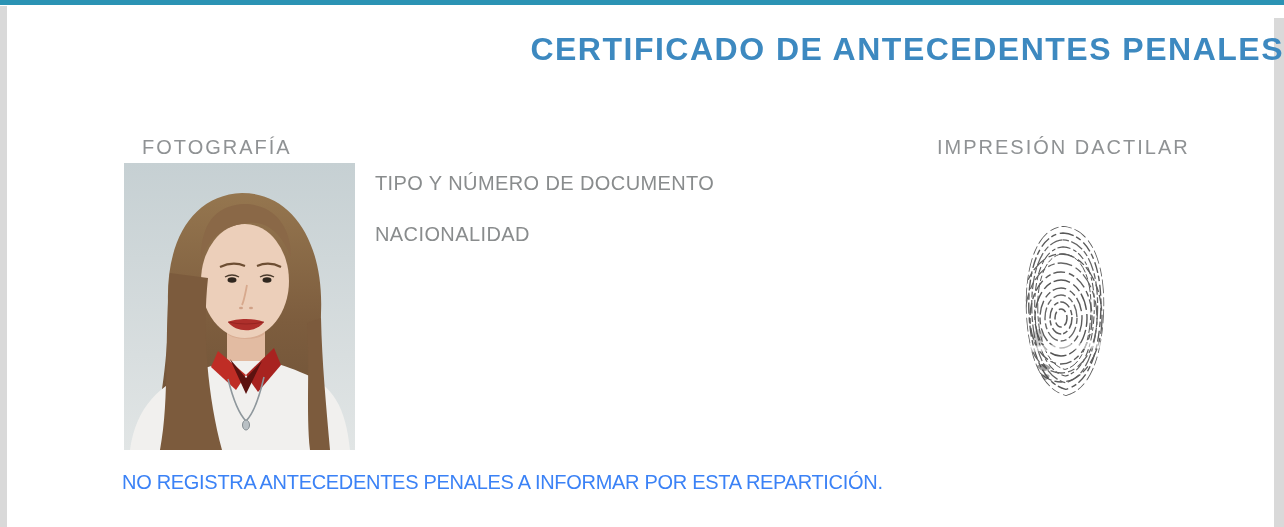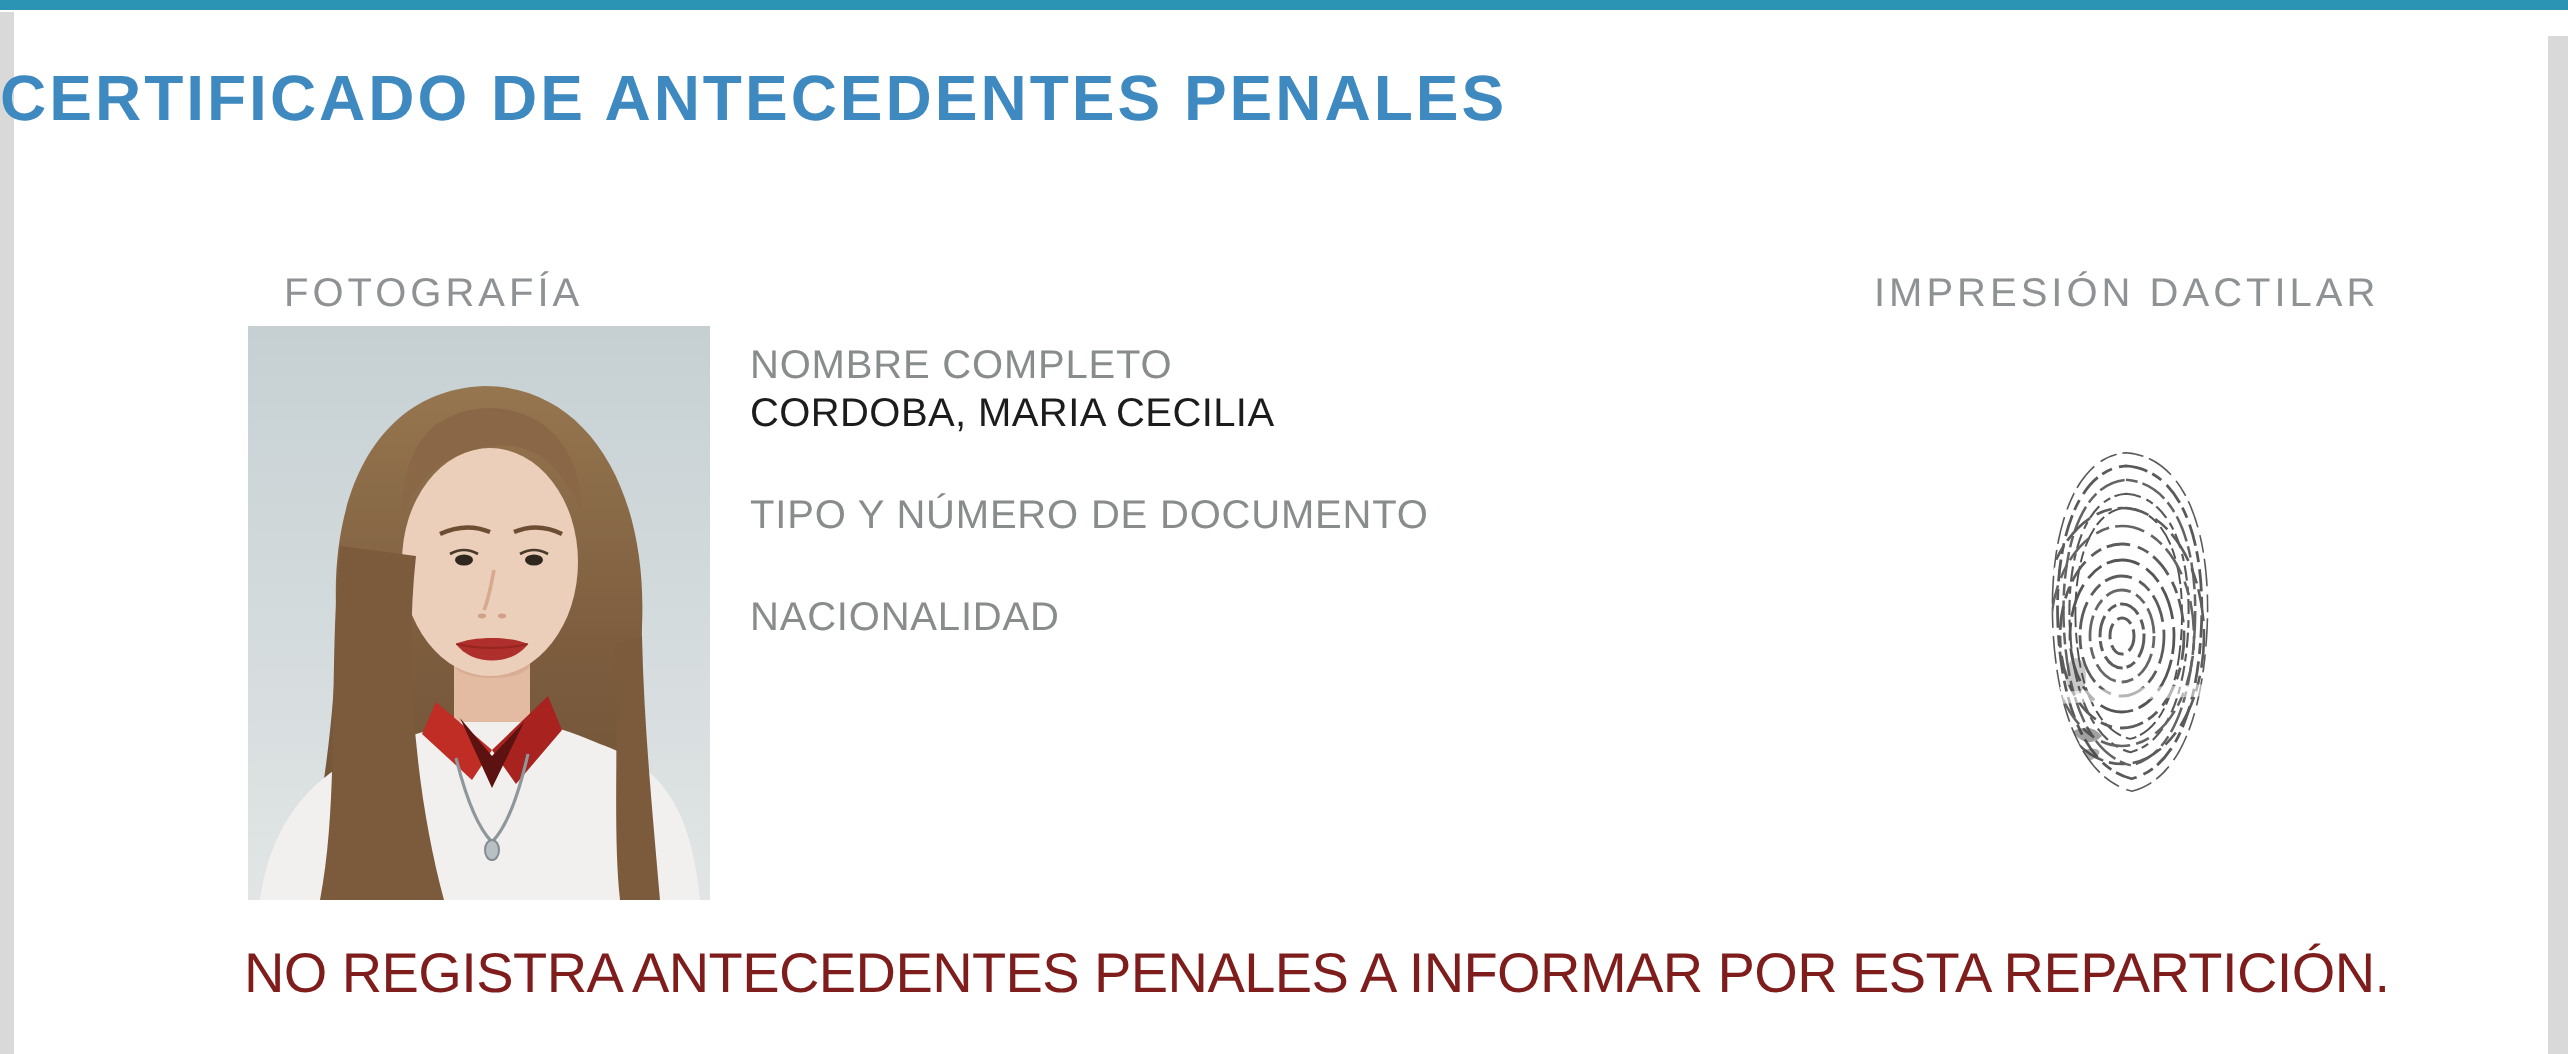--- a/index.html
+++ b/index.html
@@ -5,42 +5,42 @@
   html,body{margin:0;padding:0;background:#ffffff;}
   .page{
     position:relative;width:1284px;height:527px;background:#ffffff;
     overflow:hidden;font-family:"Liberation Sans",sans-serif;
   }
   .top-bar{position:absolute;left:0;top:0;width:1284px;height:5px;background:#2b93b4;}
   .left-strip{position:absolute;left:0;top:6px;width:7px;height:521px;background:#d9d9d9;}
   .right-strip{position:absolute;left:1274px;top:18px;width:10px;height:509px;background:#d9d9d9;}
 
   .cert-title{
-    position:absolute;left:0;top:31px;width:1284px;text-align:left;
+    position:absolute;left:0;top:31px;width:1284px;text-align:right;
     font-size:32px;font-weight:bold;letter-spacing:1.5px;color:#3d89c0;white-space:nowrap;
   }
   .section-label{
     position:absolute;top:136px;font-size:20px;letter-spacing:2px;color:#8f9294;white-space:nowrap;
   }
   .section-label.photo{left:142px;}
   .section-label.finger{left:937px;}
 
   .photo-frame{position:absolute;left:124px;top:163px;width:231px;height:287px;}
   .photo-frame svg{display:block;}
 
   .fields{position:absolute;left:375px;top:172px;width:440px;}
   .field-group{margin-bottom:28px;}
   .field-label{font-size:20px;line-height:23px;color:#898c8d;letter-spacing:0.4px;white-space:nowrap;}
   .field-value{font-size:20px;line-height:24px;color:#1c1c1c;letter-spacing:0.2px;white-space:nowrap;}
 
   .fingerprint-box{position:absolute;left:998px;top:218px;width:130px;height:190px;}
 
   .statement{
     position:absolute;left:122px;top:471px;width:1100px;
-    font-size:28px;color:#7f1d1d;letter-spacing:-0.3px;white-space:nowrap;
+    font-size:20px;color:#3b82f6;letter-spacing:-0.3px;white-space:nowrap;
   }
 </style>
 </head>
 <body>
 
 <div class="page">
 
   <div class="top-bar"></div>
   <div class="left-strip"></div>
   <div class="right-strip"></div>
@@ -98,24 +98,20 @@
       <path d="M46,110 C40,170 46,235 36,287 L98,287 C84,235 78,170 84,115 Z" fill="#7c5b3d"></path>
       <path d="M183,160 C186,200 182,250 186,287 L206,287 C202,240 198,200 197,155 Z" fill="#7c5b3d"></path>
 
       <path d="M104,216 C110,240 116,252 122,258 C128,252 134,240 140,214" stroke="#8e979c" stroke-width="1.6" fill="none"></path>
       <ellipse cx="122" cy="262" rx="3.5" ry="5" fill="#b9c0c4" stroke="#848d92" stroke-width="1"></ellipse>
     </svg>
   </div>
 
   <div class="fields">
     <div class="field-group">
-      <div class="field-label">NOMBRE COMPLETO</div>
-      <div class="field-value">CORDOBA, MARIA CECILIA</div>
-    </div>
-    <div class="field-group">
       <div class="field-label">TIPO Y NÚMERO DE DOCUMENTO</div>
     </div>
     <div class="field-group">
     </div>
     <div class="field-group">
       <div class="field-label">NACIONALIDAD</div>
     </div>
   </div>
 
   <div class="fingerprint-box">

